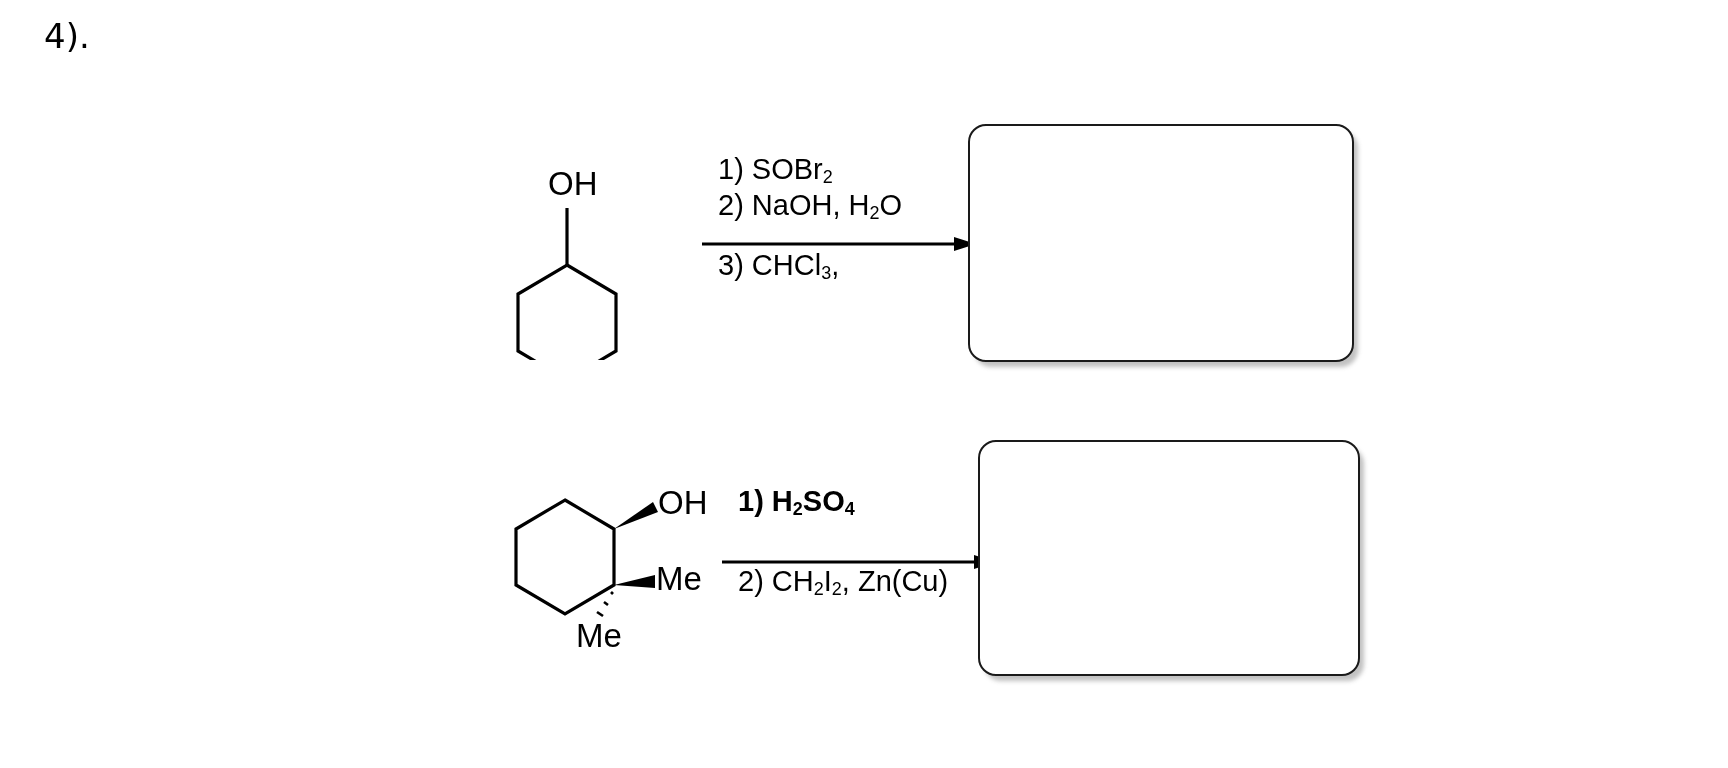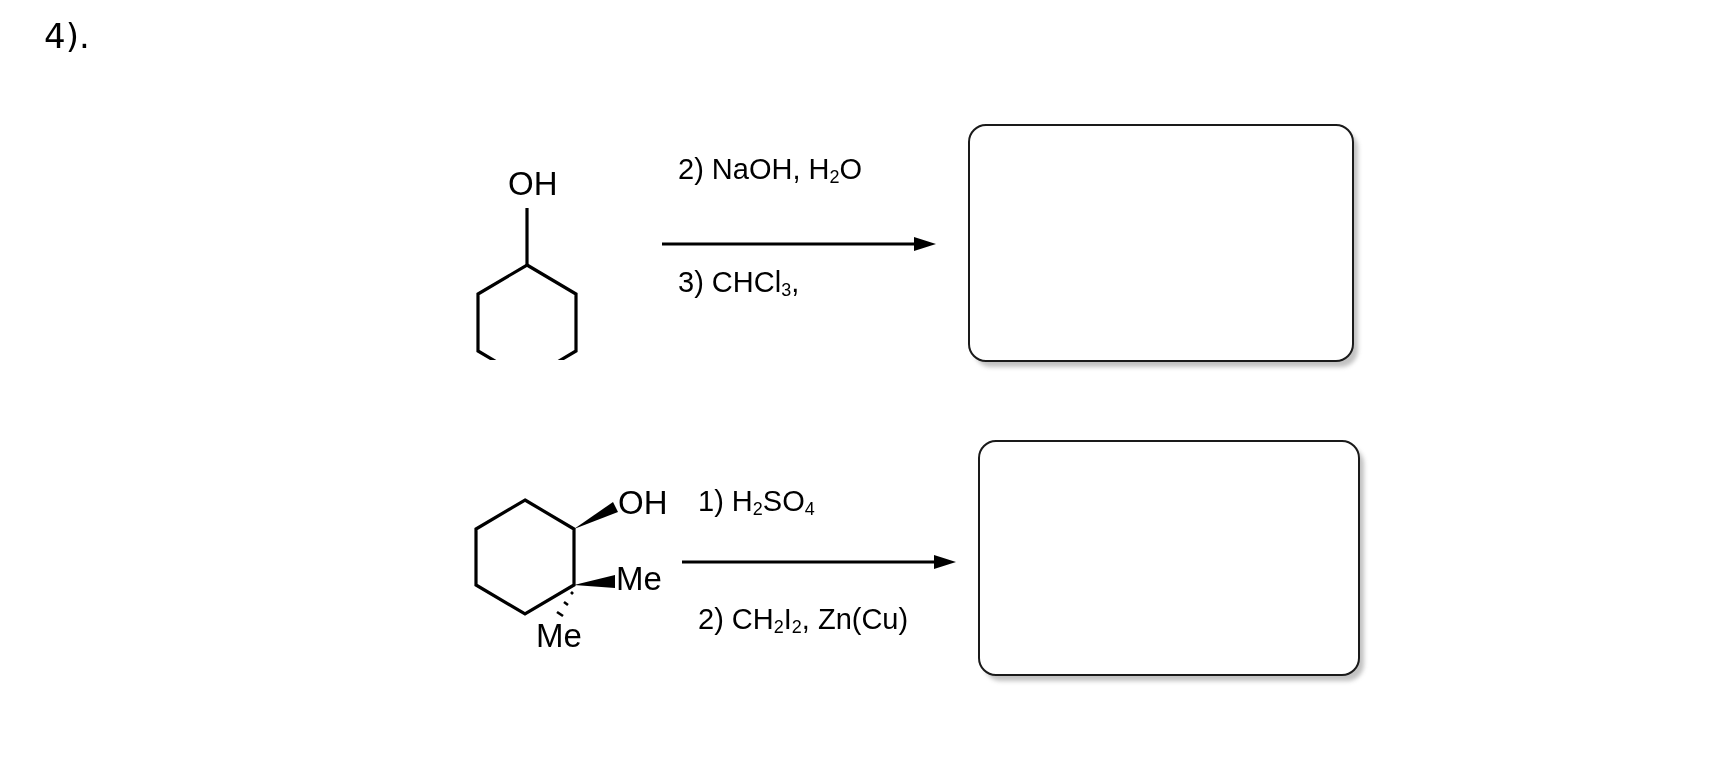--- a/index.html
+++ b/index.html
@@ -31,20 +31,21 @@
   }
   #question-heading .q-number {
     margin-right: 56px;
   }
 
   
   .reaction-row {
     position: absolute;
     display: flex;
     align-items: flex-start;
+    padding-left: 40px;
   }
   #reaction-1 { left: 0px; top: 120px; }
   #reaction-2 { left: 0px; top: 432px; }
 
   .structure-cell {
     position: relative;
     width: 220px;
     flex: 0 0 220px;
   }
   #reaction-1 .structure-cell { margin-left: 450px; }
@@ -59,26 +60,26 @@
   #reaction-1 .arrow-block { margin-left: -10px; }
   #reaction-2 .arrow-block { margin-left: 10px; }
 
   .reagents {
     font-family: "Liberation Sans", sans-serif;
     font-size: 29px;
     line-height: 1.18;
     white-space: nowrap;
   }
   .reagents-above { position: absolute; left: 18px; }
-  .reagents-below { position: absolute; left: 18px; margin-top: 17px; }
+  .reagents-below { position: absolute; left: 18px; }
 
   #reaction-1 .reagents-above { top: 32px; }
   #reaction-1 .reagents-below { top: 128px; }
-  #reaction-2 .reagents-above { top: 52px; }
-  #reaction-2 .reagents-below { top: 153px; }
+  #reaction-2 .reagents-above { top: 52px; font-weight: bold; }
+  #reaction-2 .reagents-below { top: 132px; }
 
   .reagent-line { display: block; }
   .reagent-line.indent { padding-left: 34px; }
 
   sub { font-size: 0.62em; vertical-align: -0.22em; }
   sup { font-size: 0.62em; vertical-align: 0.45em; }
 
   .rxn-arrow { position: absolute; left: 0px; }
   #reaction-1 .rxn-arrow { top: 112px; }
   #reaction-2 .rxn-arrow { top: 118px; }
@@ -119,20 +120,21 @@
       <text x="58" y="75" font-family="Liberation Sans, sans-serif" font-size="33" fill="#000">OH</text>
 
       <line x1="77" y1="145" x2="77" y2="88" stroke="#000" stroke-width="3.2"></line>
 
       <polygon points="77,145 126,174 126,231 77,260 28,231 28,174" fill="none" stroke="#000" stroke-width="3.2" stroke-linejoin="miter"></polygon>
     </svg>
   </div>
 
   <div class="arrow-block">
     <div class="reagents reagents-above">
+      <span class="reagent-line"><span>1) SOBr</span><sub>2</sub></span>
       <span class="reagent-line"><span>2) NaOH, H</span><sub>2</sub><span>O</span></span>
     </div>
 
     <svg class="rxn-arrow" width="280" height="24" viewBox="0 0 280 24">
       <line x1="2" y1="12" x2="258" y2="12" stroke="#000" stroke-width="3"></line>
       <polygon points="276,12 254,5 254,19" fill="#000"></polygon>
     </svg>
 
     <div class="reagents reagents-below">
       <span class="reagent-line"><span>3) CHCl</span><sub>3</sub><span>,</span></span>

